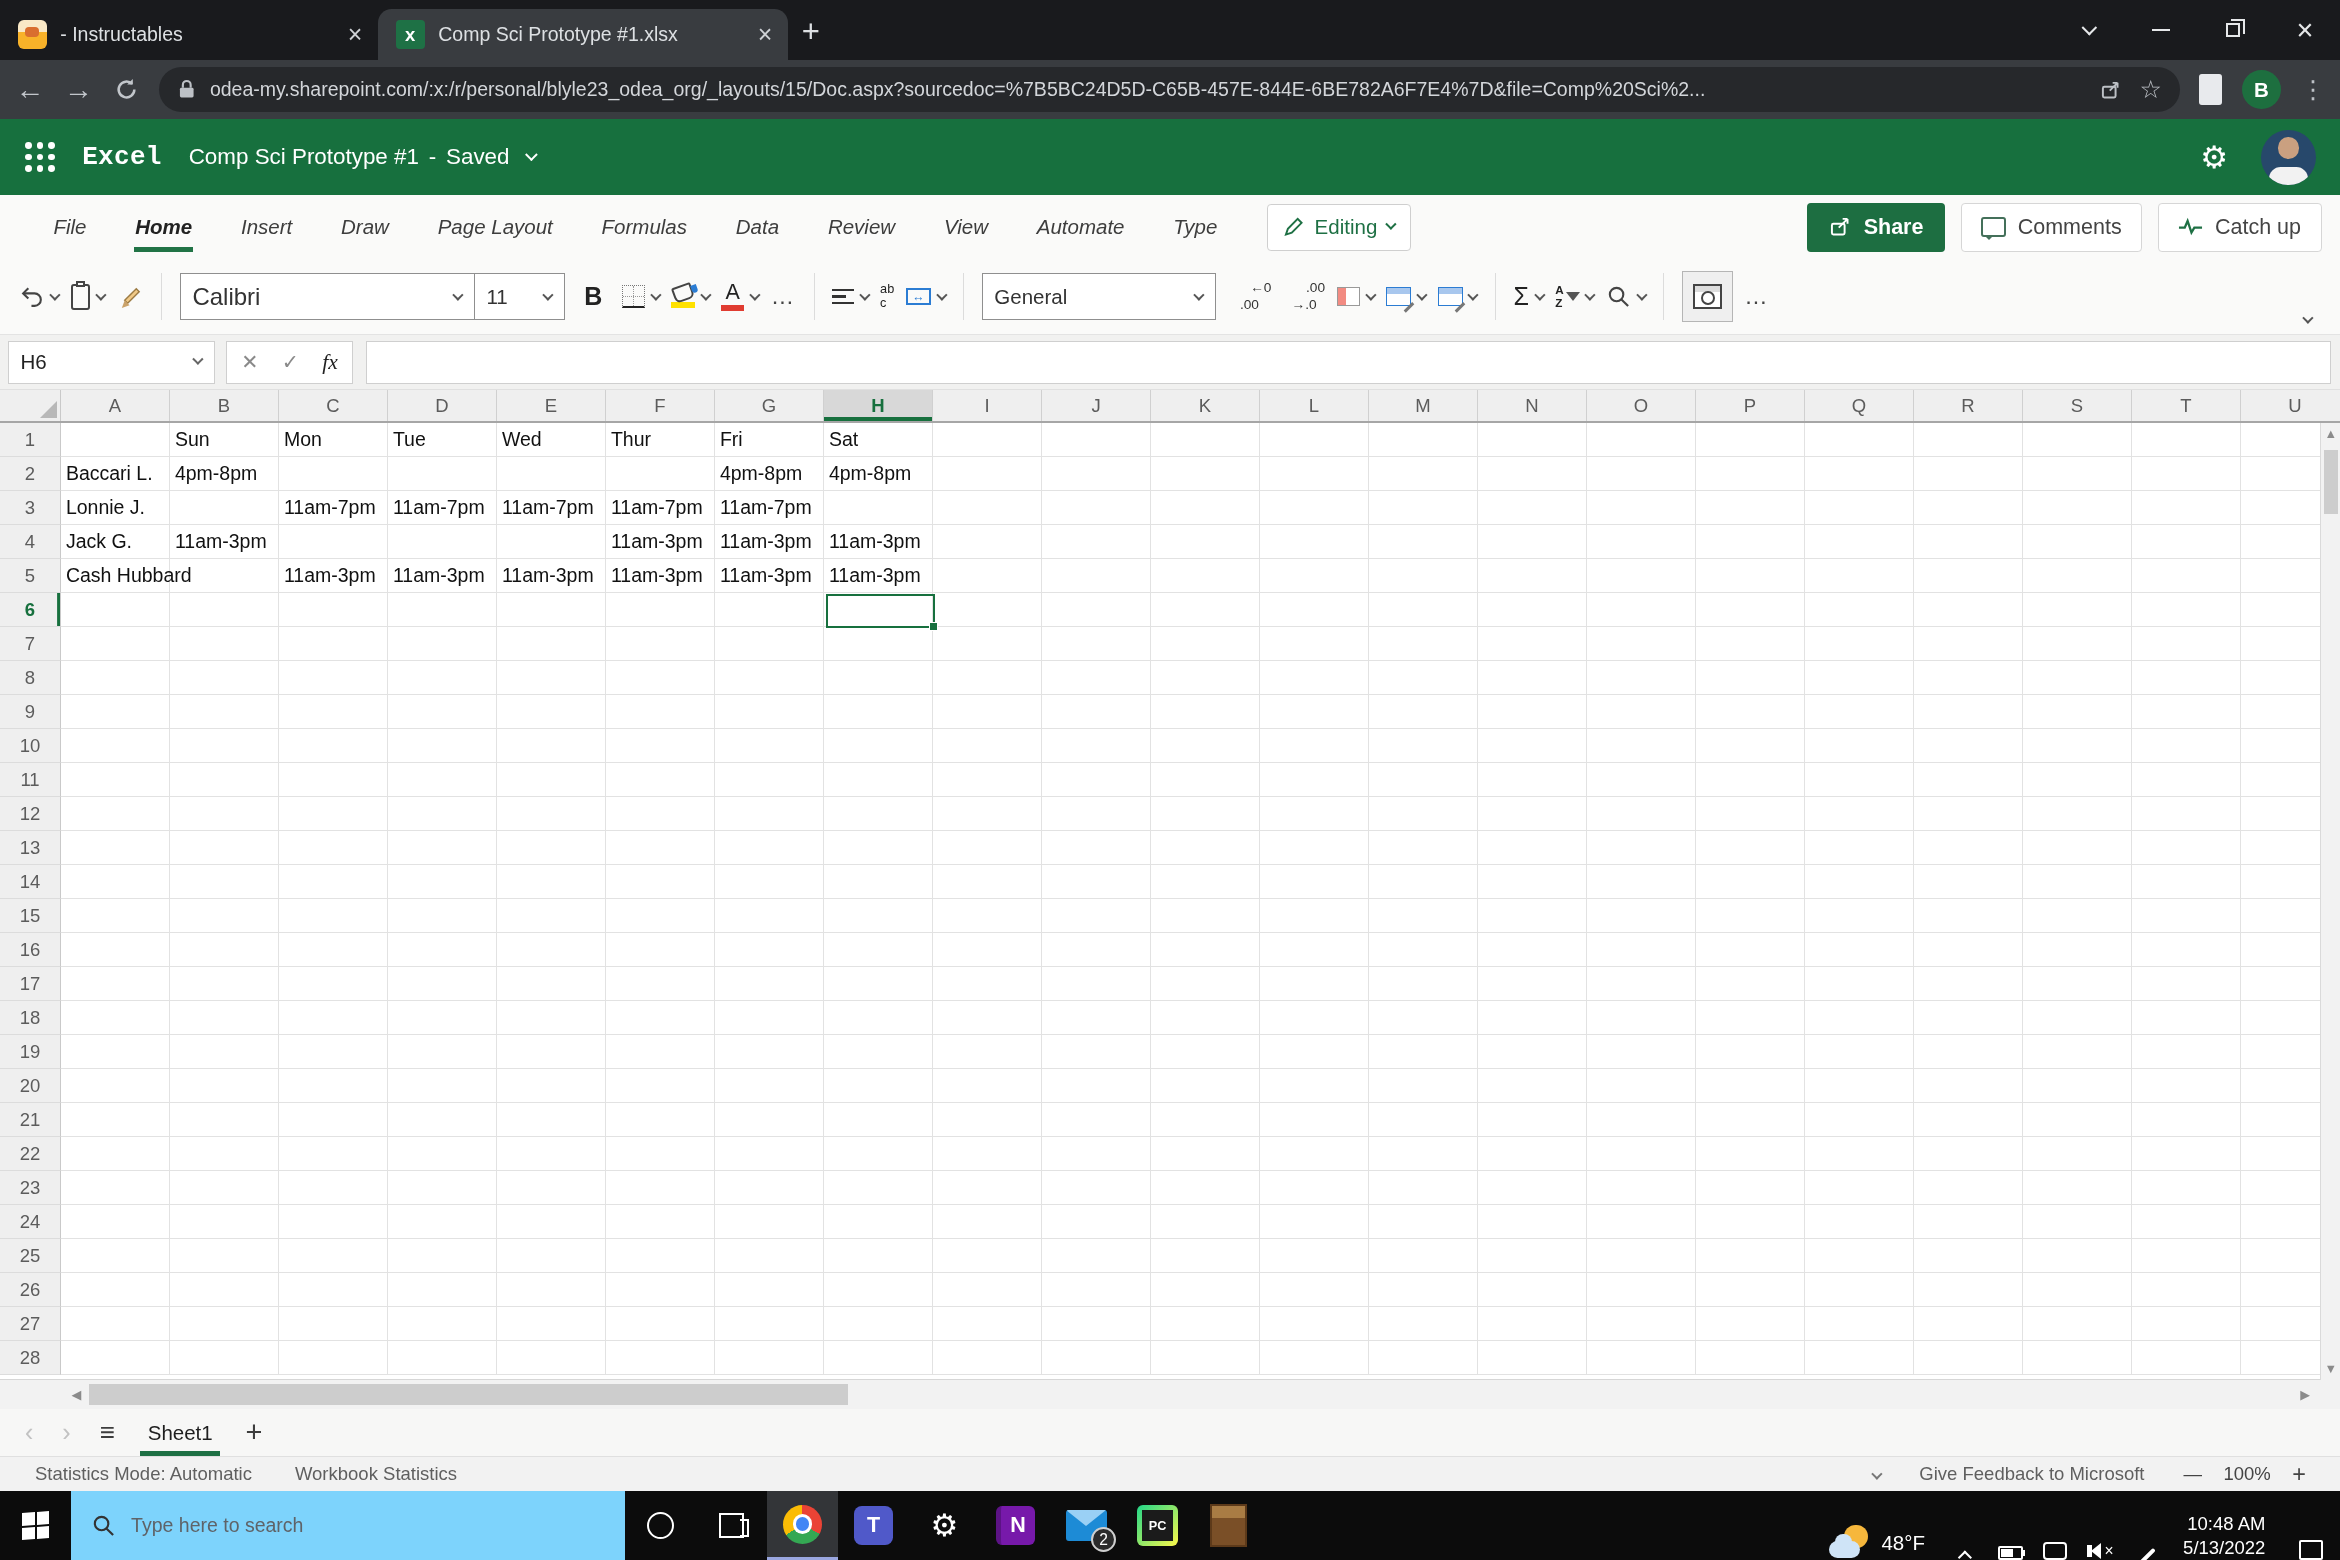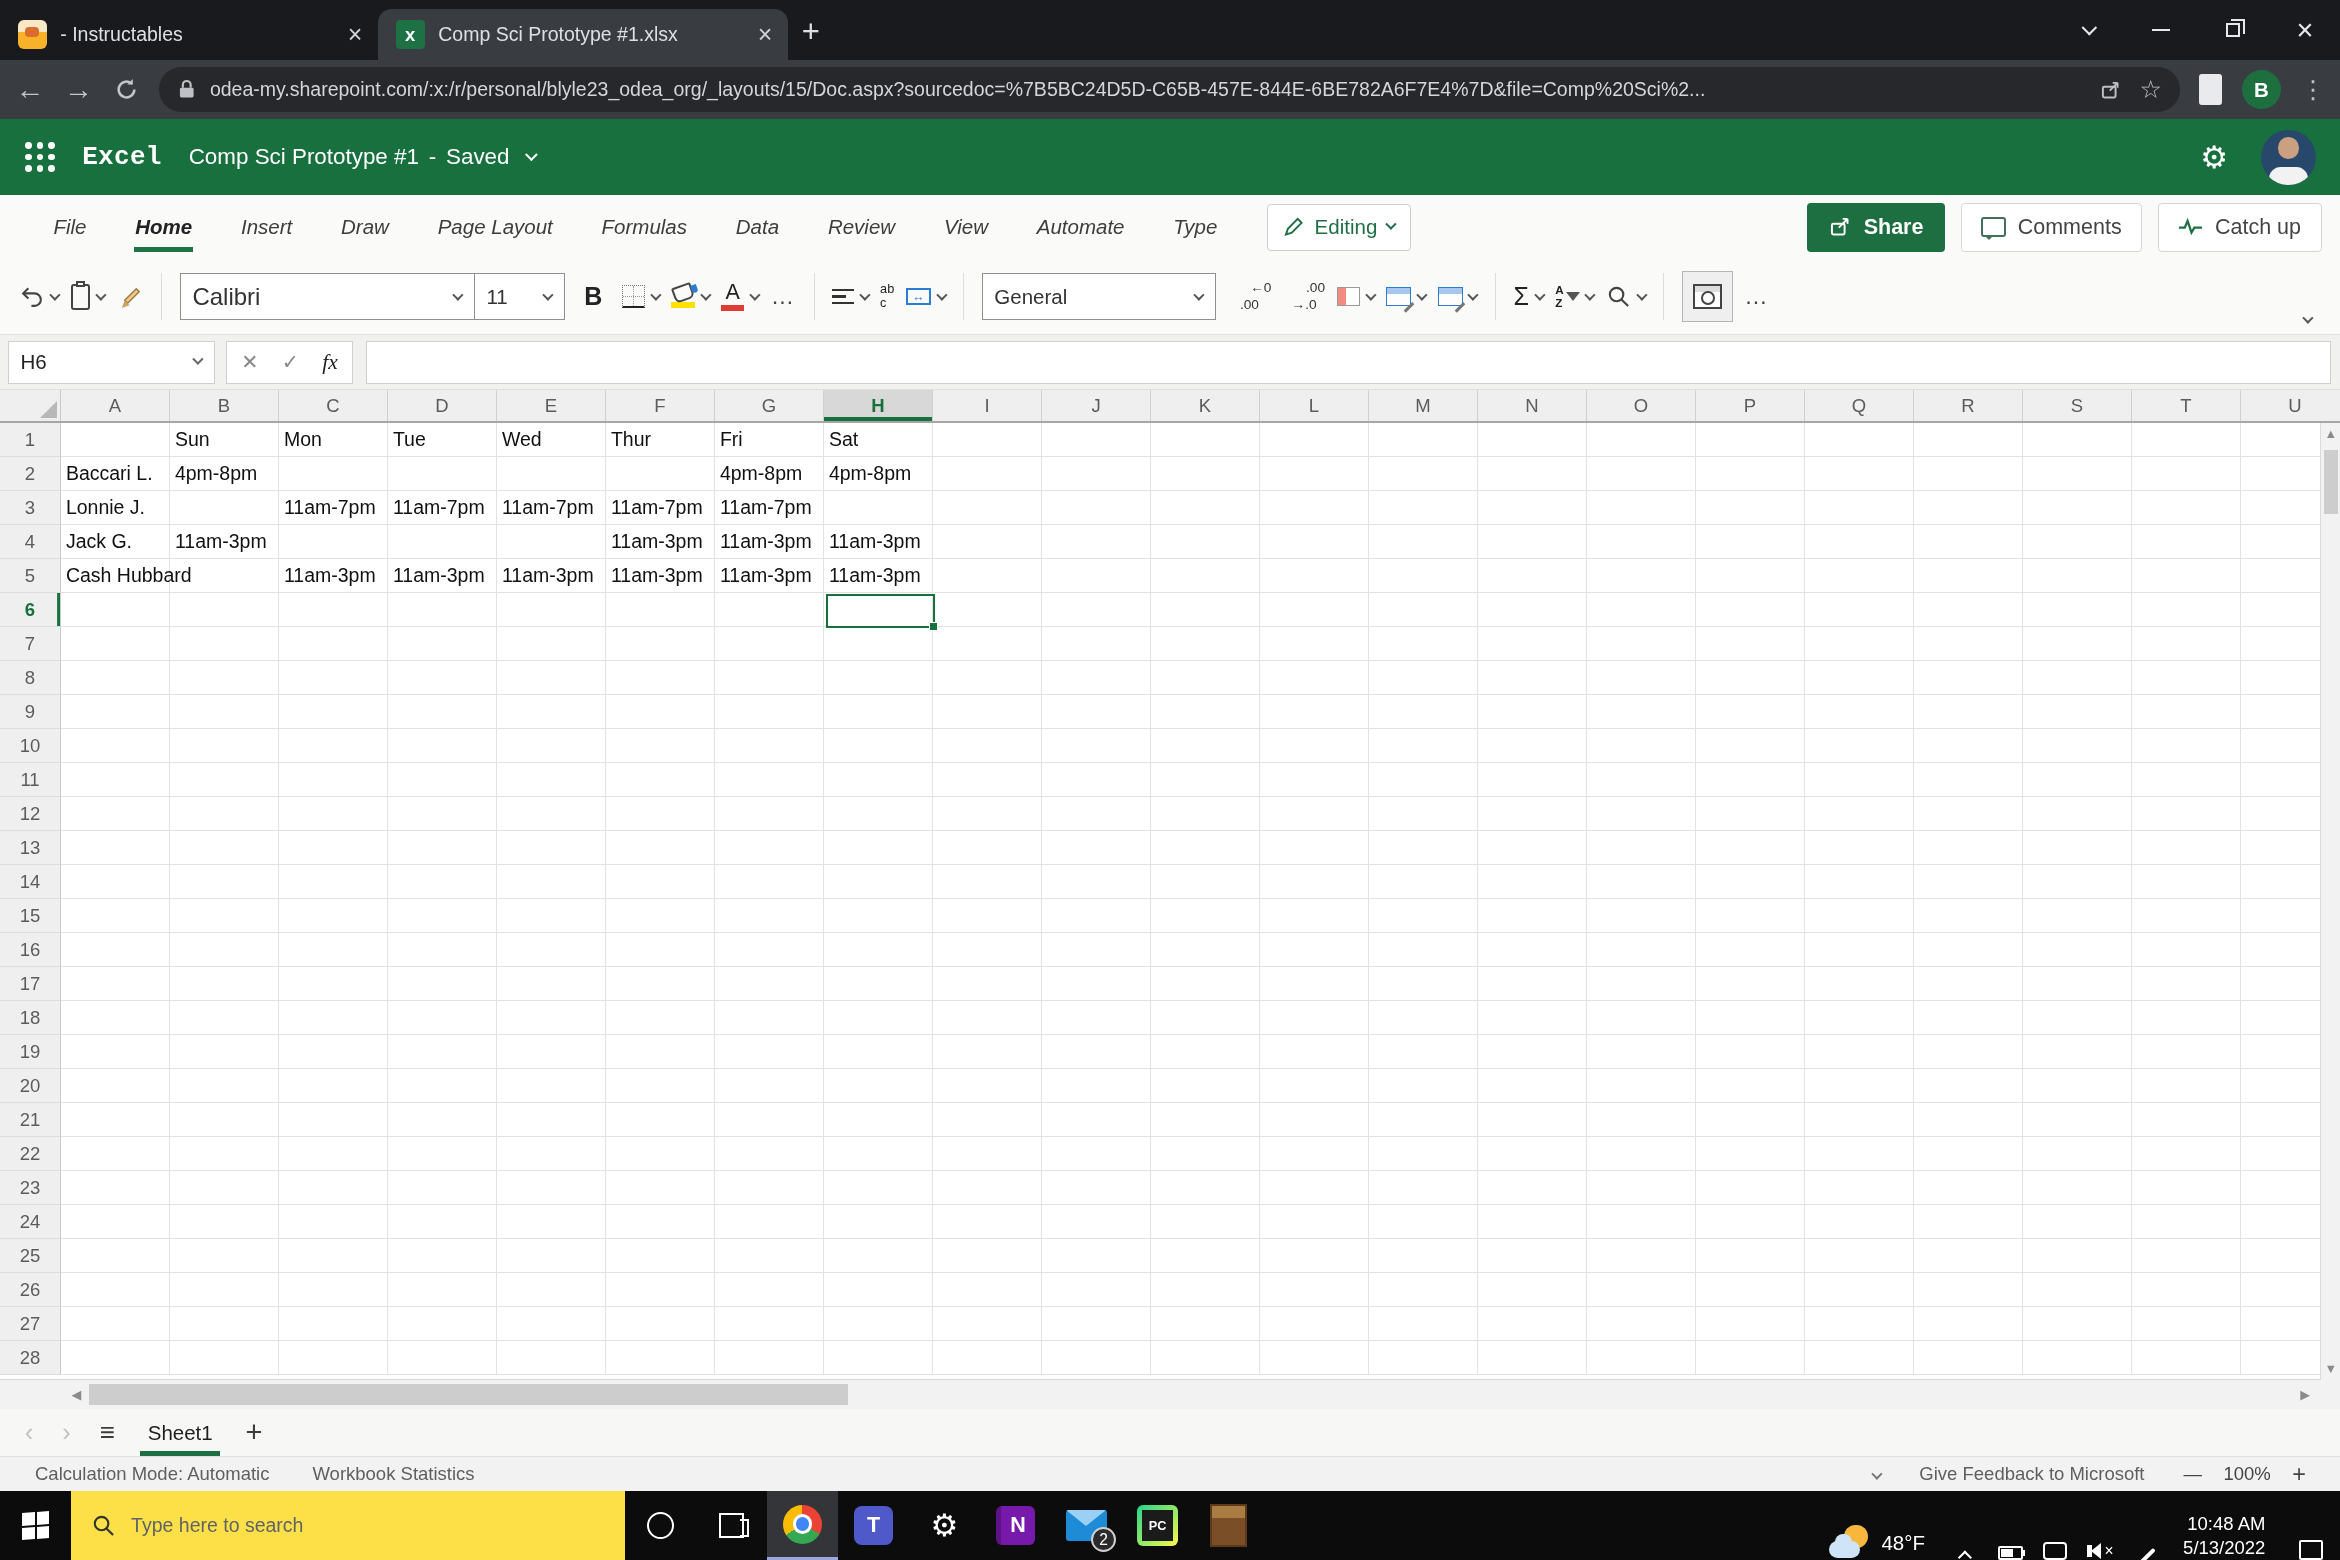--- a/index.html
+++ b/index.html
@@ -189,21 +189,21 @@
   .statusbar .gap44 { margin-left:43px; }
   .statusright { margin-left:auto; display:flex; align-items:center; gap:39px; }
   .statchev { width:7.8px; height:7.8px; border-right:2px solid #777; border-bottom:2px solid #777; transform:rotate(45deg); }
   .zoomctl { display:flex; align-items:center; gap:21.5px; font-size:18.5px; color:#444; }
 
   
   .taskbar { position:absolute; top:1491px; left:0; right:0; height:69px; background:#0c0c0c; display:flex; align-items:stretch; color:#fff; }
   .ttile { width:71px; display:flex; align-items:center; justify-content:center; flex:none; position:relative; }
   .winlogo { display:grid; grid-template-columns:12.7px 12.7px; grid-template-rows:12.7px 12.7px; gap:2px; transform:skewY(-4deg); }
   .winlogo i { background:#fff; }
-  .tsearch { width:554px; background:#fde047; display:flex; align-items:center; gap:15.6px; padding:0 19.5px; flex:none; }
+  .tsearch { width:554px; background:#7dd3fc; display:flex; align-items:center; gap:15.6px; padding:0 19.5px; flex:none; }
   .tsearch input { border:none; outline:none; background:transparent; font-size:19.5px; color:#444; width:100%;
                    font-family:"Liberation Sans",sans-serif; }
   .tsearch input::placeholder { color:#5f6368; }
   .cortana { width:27px; height:27px; border:2.9px solid #fff; border-radius:50%; }
   .taskview { width:25px; height:25px; border:2px solid #fff; position:relative; }
   .taskview::before { content:""; position:absolute; right:-6.8px; top:3.9px; width:6.8px; height:13.7px; border:2px solid #fff; border-left:none; }
   .chrometile { background:#333538; border-bottom:3.9px solid #9aa7e0; }
   .ic-chrome { width:39px; height:39px; border-radius:50%;
                background:conic-gradient(#ea4335 0 33%, #34a853 33% 66%, #fbbc05 66% 100%); position:relative; }
   .ic-chrome::before { content:""; position:absolute; inset:9.8px; background:#fff; border-radius:50%; }
@@ -1299,21 +1299,21 @@
 
   <div class="sheetbar">
     <span class="snav">‹</span>
     <span class="snav">›</span>
     <span class="hamb">≡</span>
     <span class="sheettab">Sheet1</span>
     <span class="addsheet">+</span>
   </div>
 
   <div class="statusbar">
-    <span>Calculation Mode: Automatic</span>
+    <span>Statistics Mode: Automatic</span>
     <span class="gap44">Workbook Statistics</span>
     <div class="statusright">
       <i class="statchev"></i>
       <span>Give Feedback to Microsoft</span>
       <span class="zoomctl">
         <span>—</span>
         <span>100%</span>
         <span style="font-size:23.4px">+</span>
       </span>
     </div>

